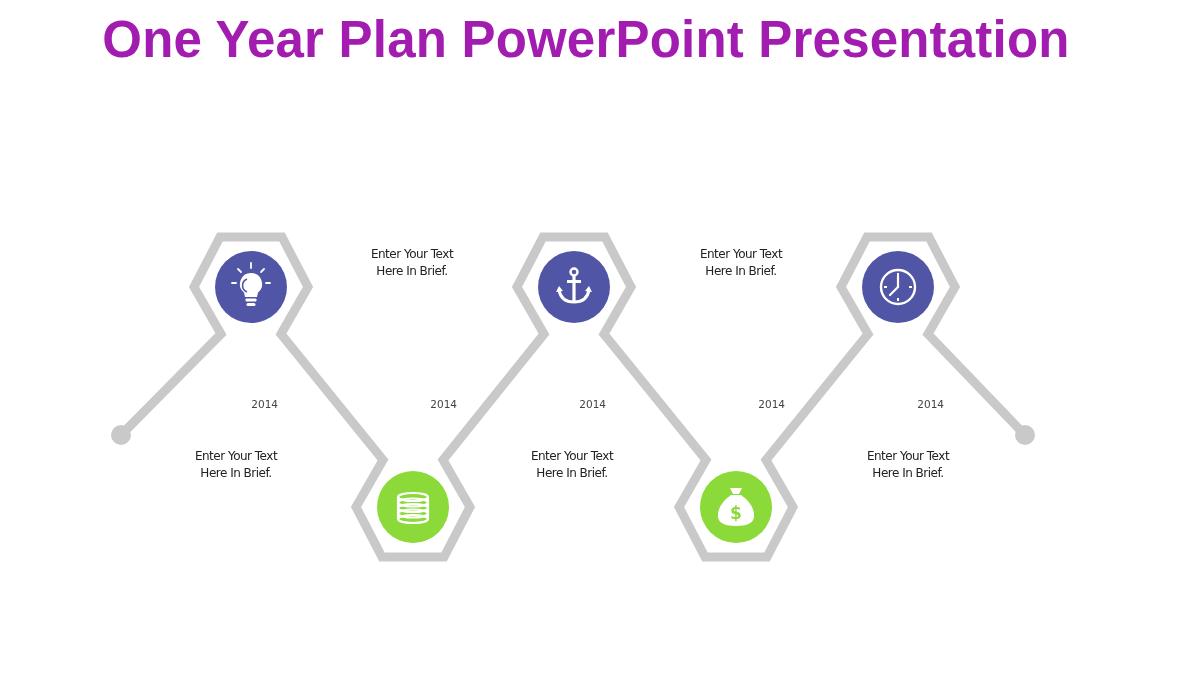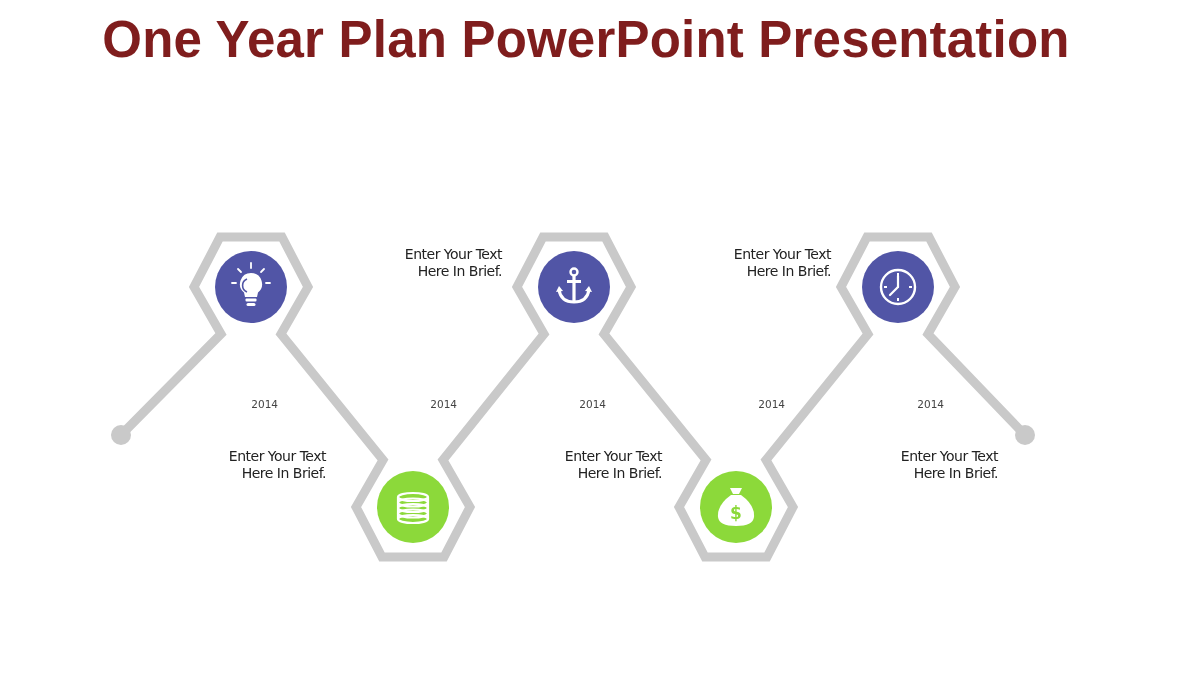--- a/index.html
+++ b/index.html
@@ -1,25 +1,25 @@
 <!DOCTYPE html>
 <html><head>
 <meta charset="utf-8">
 <style>
   html, body { margin: 0; padding: 0; background: #ffffff; }
   body { width: 1200px; height: 675px; position: relative; overflow: hidden; font-family: "Liberation Sans", sans-serif; }
   .title {
     position: absolute; left: 0; top: 8px; width: 1172px; text-align: center;
     font-family: "Liberation Sans", sans-serif; font-weight: bold; font-size: 51px;
-    color: #7f1d1d; letter-spacing: 0.2px; line-height: 64px;
+    color: #a21caf; letter-spacing: 0.2px; line-height: 64px;
   }
   #diagram { position: absolute; left: 0; top: 0; width: 1200px; height: 675px; }
   .note {
-    position: absolute; width: 180px; text-align: right; color: #222222;
-    font-family: "DejaVu Sans", sans-serif; font-size: 14px; line-height: 17px; letter-spacing: -0.5px;
+    position: absolute; width: 180px; text-align: center; color: #222222;
+    font-family: "DejaVu Sans", sans-serif; font-size: 12px; line-height: 17px; letter-spacing: -0.5px;
   }
   .note span { display: block; }
   .year {
     position: absolute; width: 80px; text-align: right; color: #444444;
     font-family: "DejaVu Sans", sans-serif; font-size: 10.5px; line-height: 12px;
   }
 </style>
 </head>
 <body>
 

